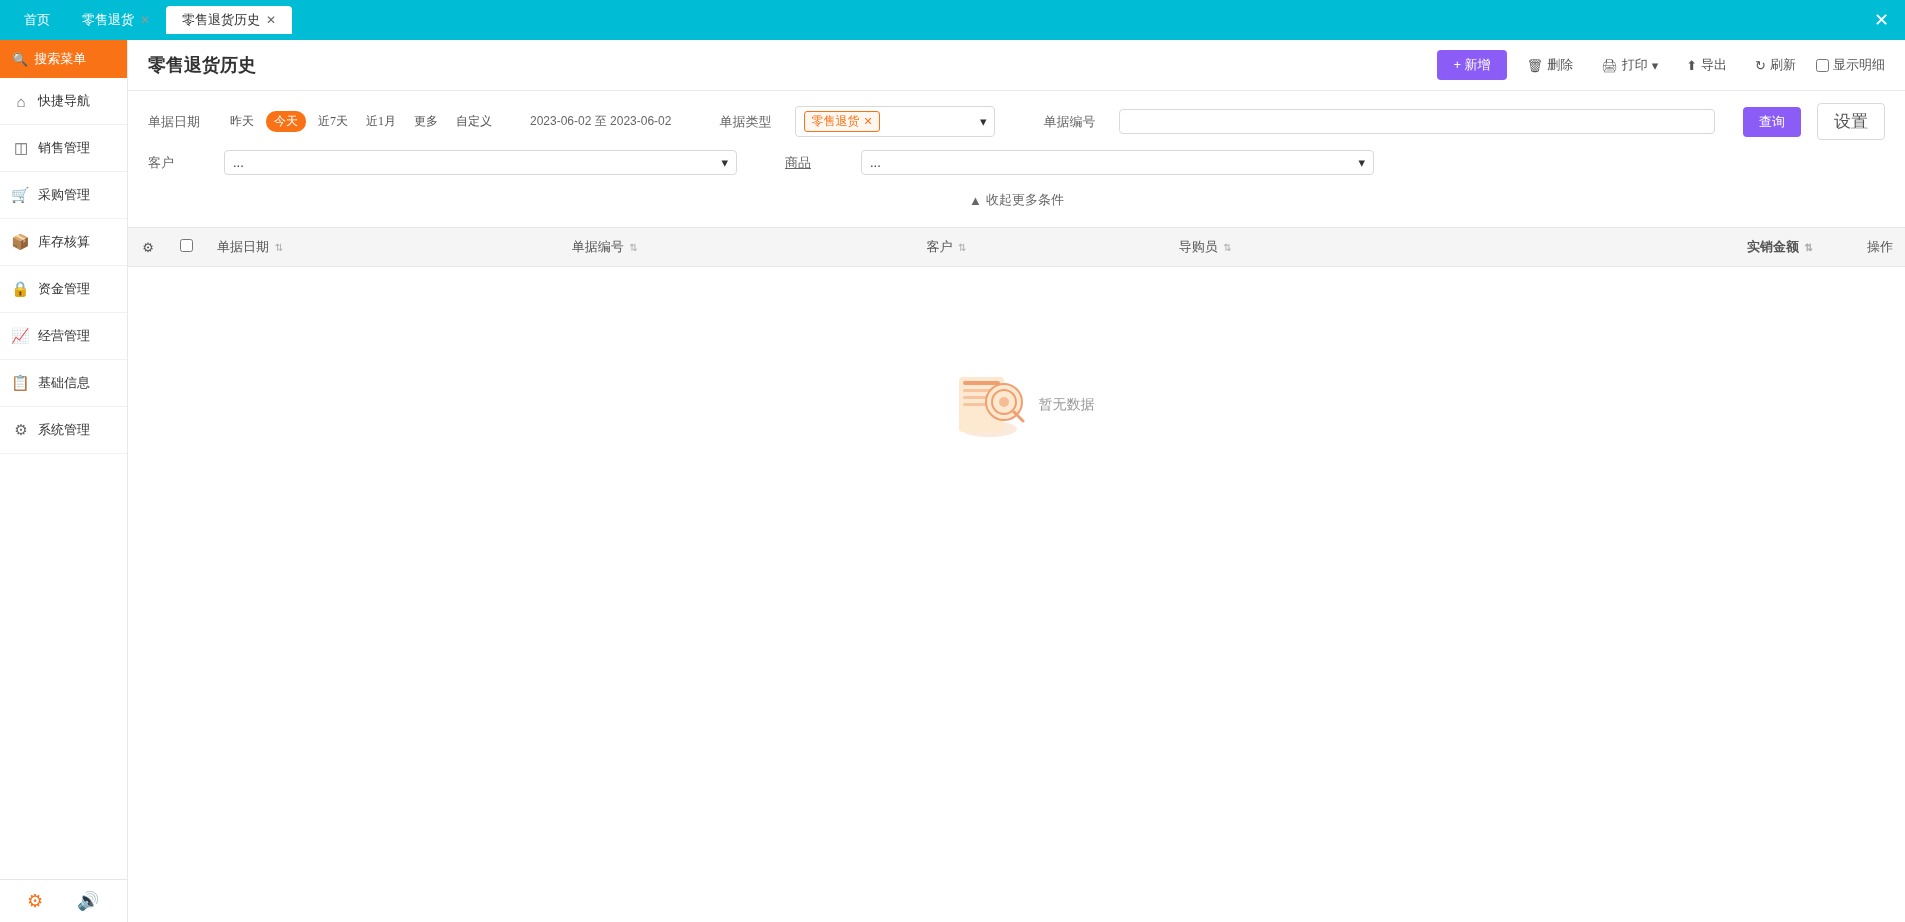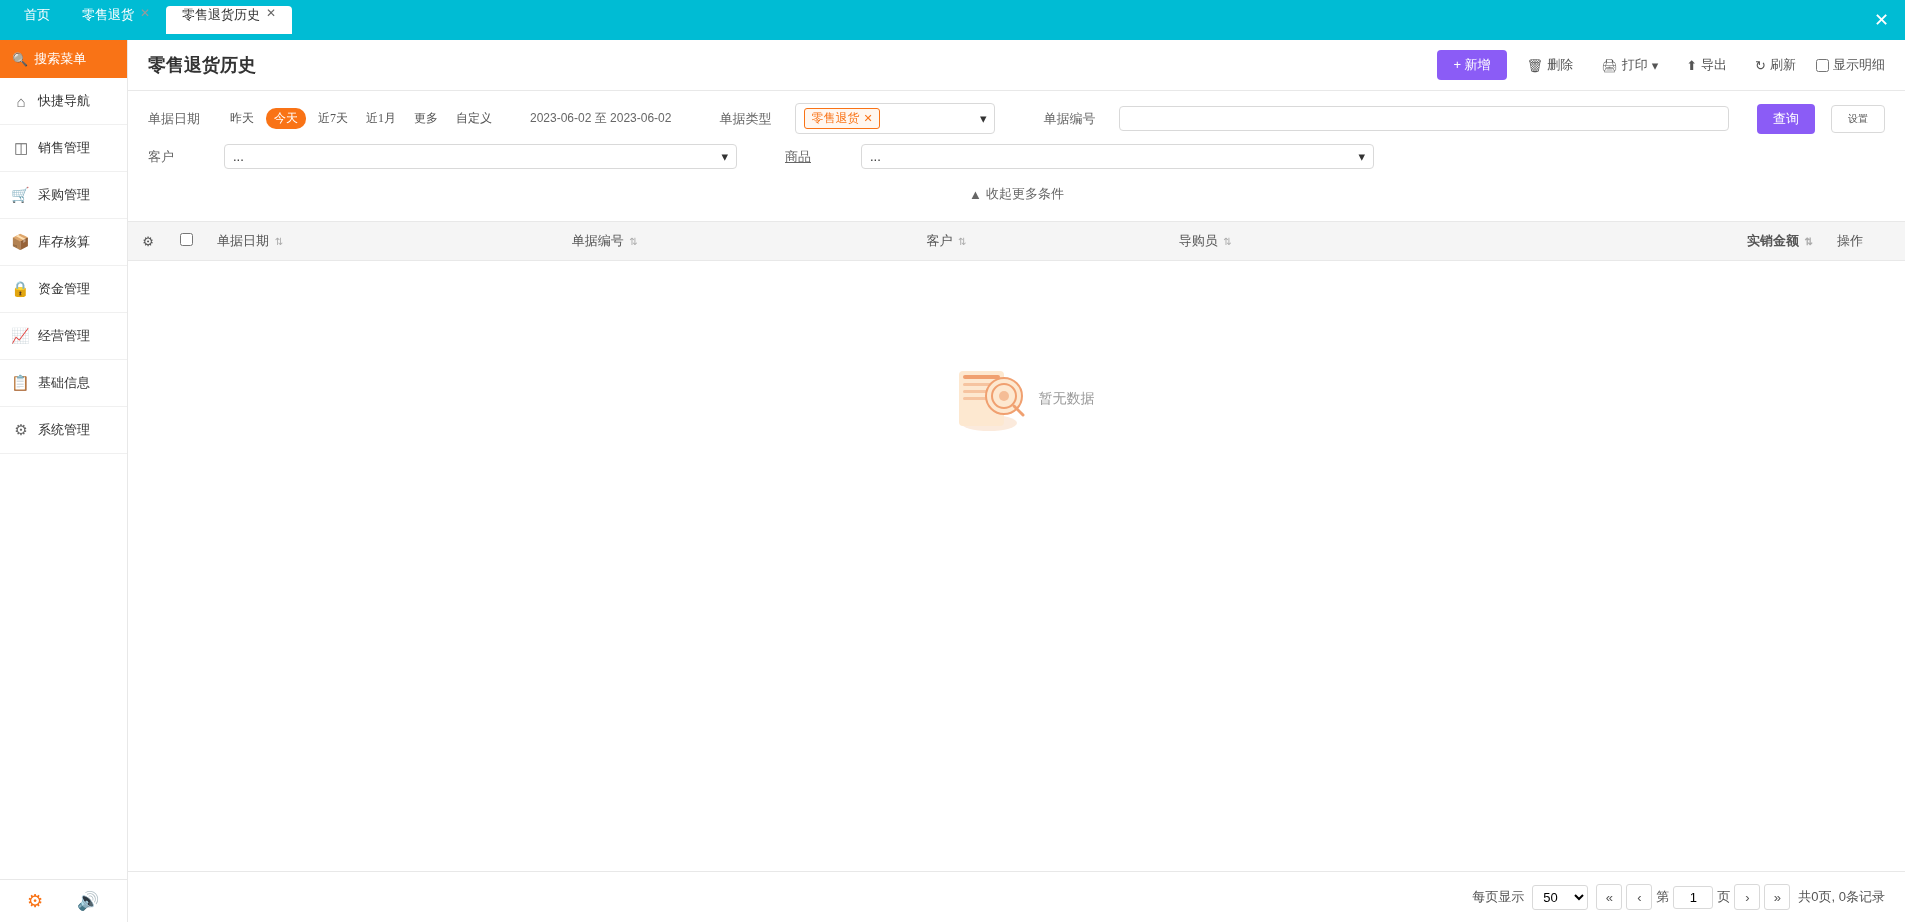--- a/index.html
+++ b/index.html
@@ -5,21 +5,21 @@
     * { box-sizing: border-box; margin: 0; padding: 0; font-family: 'Microsoft YaHei', 'PingFang SC', Arial, sans-serif; }
     body { display: flex; flex-direction: column; height: 922px; overflow: hidden; background: #f5f5f5; }
 
     
     .tab-bar {
       display: flex; align-items: center;
       background: #00bcd4; height: 40px; flex-shrink: 0;
       padding: 0 8px;
     }
     .tab-item {
-      display: flex; align-items: flex-start; height: 28px;
+      display: flex; align-items: center; height: 28px;
       padding: 0 16px; cursor: pointer; font-size: 13px; color: #fff;
       position: relative; white-space: nowrap;
     }
     .tab-item.active { background: #fff; color: #333; border-radius: 4px 4px 0 0; }
     .tab-item .tab-close {
       margin-left: 6px; font-size: 12px; color: #999;
       cursor: pointer; display: inline-flex; align-items: center;
     }
     .tab-item.active .tab-close { color: #666; }
     .tab-bar-spacer { flex: 1; }
@@ -68,21 +68,21 @@
       display: flex; align-items: center; gap: 4px;
       font-size: 13px; color: #555; cursor: pointer; padding: 4px 8px;
       border-radius: 3px;
     }
     .btn-primary {
       background: #8b5cf6; color: #fff; border: none; border-radius: 4px;
       padding: 6px 16px; font-size: 13px; cursor: pointer;
     }
     .btn-secondary {
       background: #fff; color: #555; border: 1px solid #d9d9d9; border-radius: 4px;
-      padding: 6px 16px; font-size: 10px; cursor: pointer;
+      padding: 6px 16px; font-size: 17px; cursor: pointer;
     }
     .display-toggle { display: flex; align-items: center; gap: 4px; font-size: 13px; color: #555; }
     .display-toggle input { cursor: pointer; }
 
     
     .filter-area {
       background: #fff; padding: 12px 20px; border-bottom: 1px solid #e8e8e8;
       flex-shrink: 0;
     }
     .filter-row { display: flex; align-items: center; gap: 16px; margin-bottom: 10px; }
@@ -127,21 +127,21 @@
     th {
       padding: 10px 12px; text-align: left; font-weight: 500; color: #555;
       border-bottom: 1px solid #e8e8e8; white-space: nowrap;
       position: sticky; top: 0; background: #f5f5f5;
     }
     th.sortable { cursor: pointer; }
     th .sort-icon { font-size: 10px; color: #aaa; margin-left: 2px; }
     td { padding: 10px 12px; color: #333; border-bottom: 1px solid #f0f0f0; }
     .settings-col { width: 40px; text-align: center; }
     .checkbox-col { width: 36px; text-align: center; }
-    .ops-col { width: 80px; text-align: left; }
+    .ops-col { width: 80px; text-align: right; }
     .amount-col { text-align: right; font-weight: bold; }
 
     
     .empty-state {
       display: flex; flex-direction: row; align-items: center;
       justify-content: center; padding: 80px 20px;
     }
     .empty-icon {
       width: 100px; height: 100px; margin-bottom: 16px;
       display: flex; align-items: center; justify-content: center;
@@ -381,32 +381,14 @@
                   </svg>
                 </div>
                 <div class="empty-text">暂无数据</div>
               </div>
             </td>
           </tr>
         </tbody>
       </table>
     </div>
 
-    <div class="pagination">
-      <span>每页显示</span>
-      <select class="pagination-select">
-        <option value="20">20</option>
-        <option value="50" selected="">50</option>
-        <option value="100">100</option>
-      </select>
-      <div class="page-nav">
-        <div class="page-nav-btn">«</div>
-        <div class="page-nav-btn">‹</div>
-        <span>第</span>
-        <input class="page-input" type="text" value="1" style="">
-        <span>页</span>
-        <div class="page-nav-btn">›</div>
-        <div class="page-nav-btn">»</div>
-      </div>
-      <span>共0页, 0条记录</span>
-    </div>
   </div>
 </div>
 
 </body></html>

